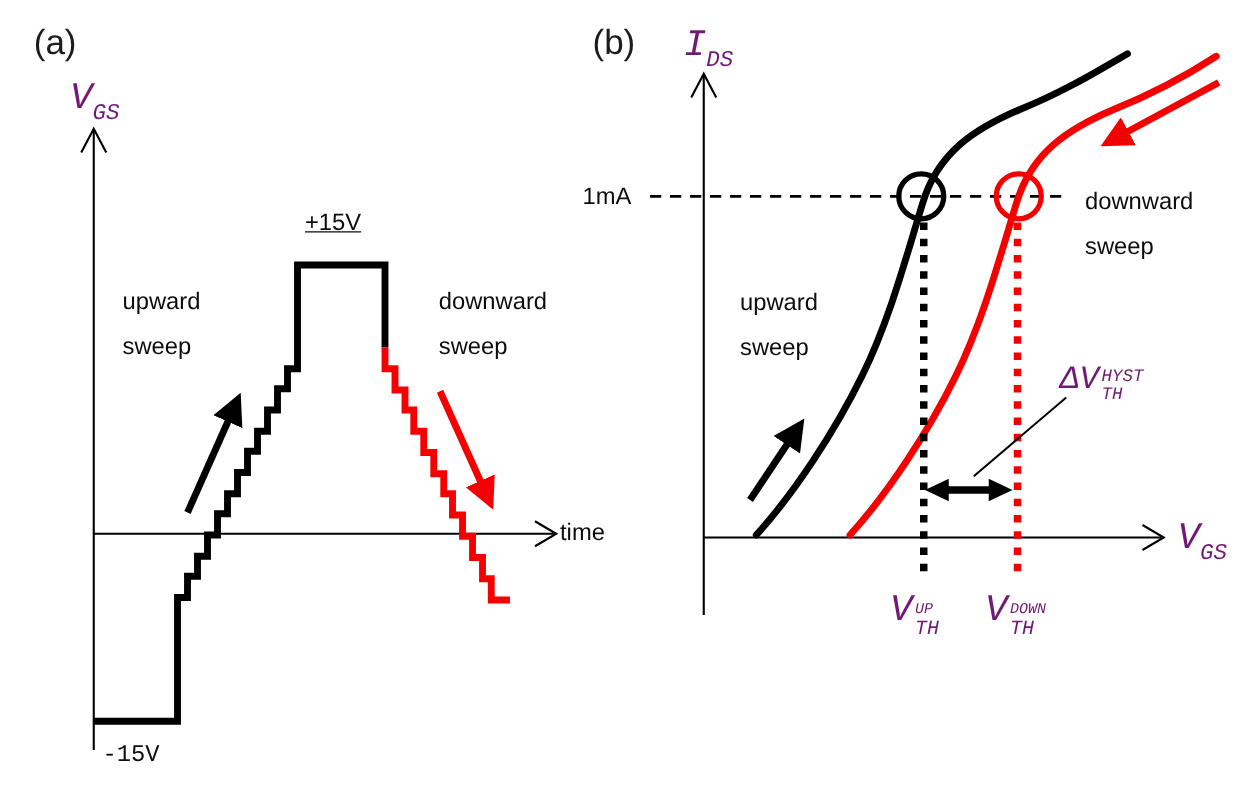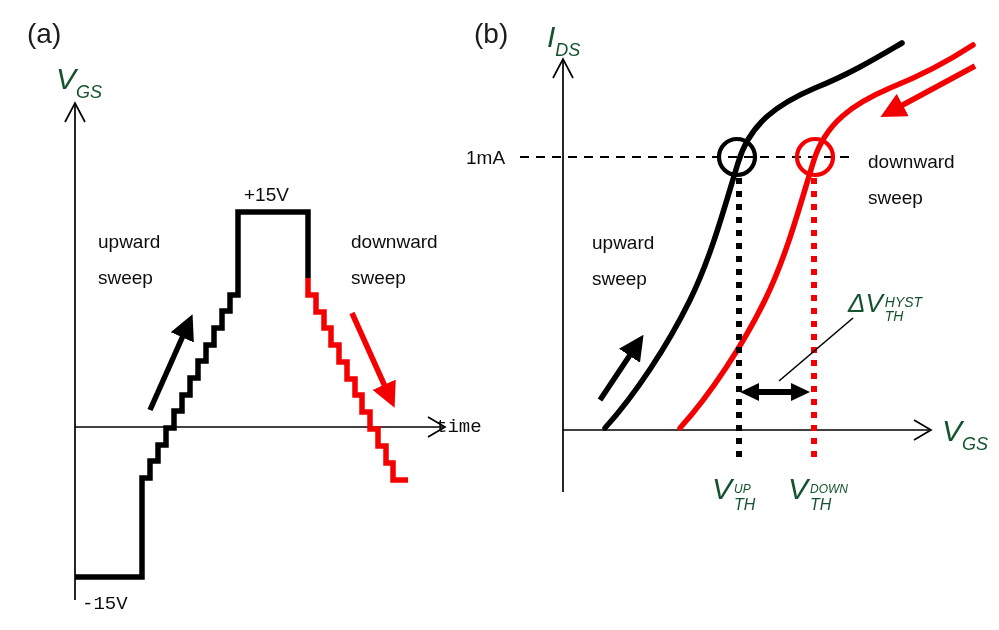--- a/index.html
+++ b/index.html
@@ -9,21 +9,21 @@
     height: 630px;
     background: #ffffff;
     font-family: "Liberation Sans", sans-serif;
     color: #111;
     overflow: hidden;
   }
   #artwork { position:absolute; left:0; top:0; }
   .lbl { position:absolute; white-space:nowrap; }
   .tag   { font-size:28px; color:#1c1c1c; }
   .txt   { font-size:19px; line-height:36px; color:#0d0d0d; }
-  .math  { font-family:Liberation Sans, sans-serif; font-style:italic; color:#14532d; }
+  .math  { font-family:Liberation Mono, monospace; font-style:italic; color:#701a75; }
   .math .base { font-size:30px; }
   .math .subonly { font-size:18px; vertical-align:-9px; letter-spacing:0px; }
   .mstack { display:inline-block; vertical-align:-11px; line-height:1; text-align:left; margin-left:2px; }
   .mstack .sup { display:block; font-size:12px; line-height:16px; }
   .mstack .sub { display:block; font-size:16px; line-height:16px; }
   .hyst .base { font-size:26px; }
   .hyst .mstack { vertical-align:-9px; }
   .hyst .sup, .hyst .sub { font-size:14px; line-height:14px; }
   .stroke-black { stroke: var(--color-black, #000); }
   .stroke-red   { stroke: var(--color-red, #f50000); }
@@ -85,28 +85,28 @@
 
   <div class="lbl tag" style="left:27px; top:18px;">(a)</div>
 
   <div class="lbl math" style="left:56px; top:62px;"><span class="base">V</span><span class="subonly">GS</span></div>
 
   <div class="lbl txt" style="left:98px; top:224px;">
     <div>upward</div>
     <div>sweep</div>
   </div>
 
-  <div class="lbl txt" style="left:244px; top:177px;">+15V</div>
+  <div class="lbl txt" style="left:244px; top:161px;text-decoration:underline;">+15V</div>
 
   <div class="lbl txt" style="left:351px; top:224px;">
     <div>downward</div>
     <div>sweep</div>
   </div>
 
-  <div class="lbl txt" style="left:436px; top:409px;font-family:Liberation Mono, monospace;">time</div>
+  <div class="lbl txt" style="left:448px; top:409px;">time</div>
 
   <div class="lbl txt" style="left:82px; top:586px;font-family:Liberation Mono, monospace;">-15V</div>
 
   <div class="lbl tag" style="left:474px; top:18px;">(b)</div>
 
   <div class="lbl math" style="left:547px; top:20px;"><span class="base">I</span><span class="subonly">DS</span></div>
 
   <div class="lbl txt" style="left:466px; top:140px;">1mA</div>
 
   <div class="lbl txt" style="left:592px; top:225px;">

